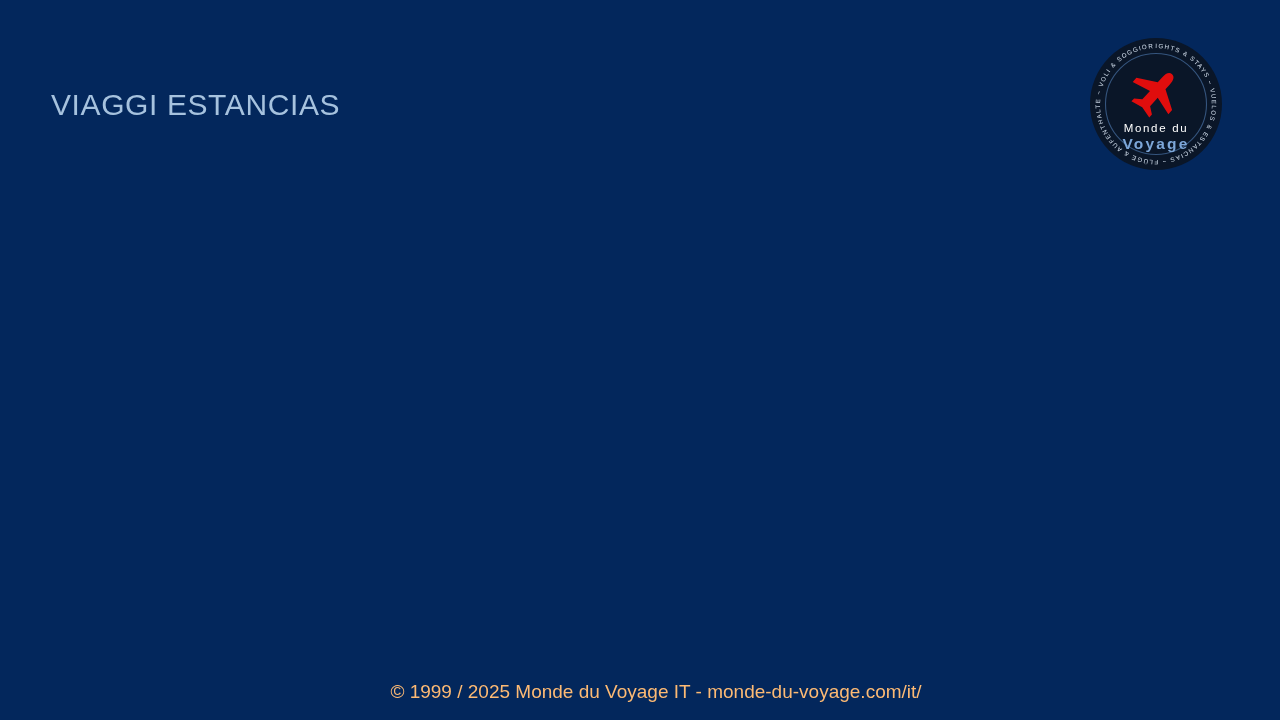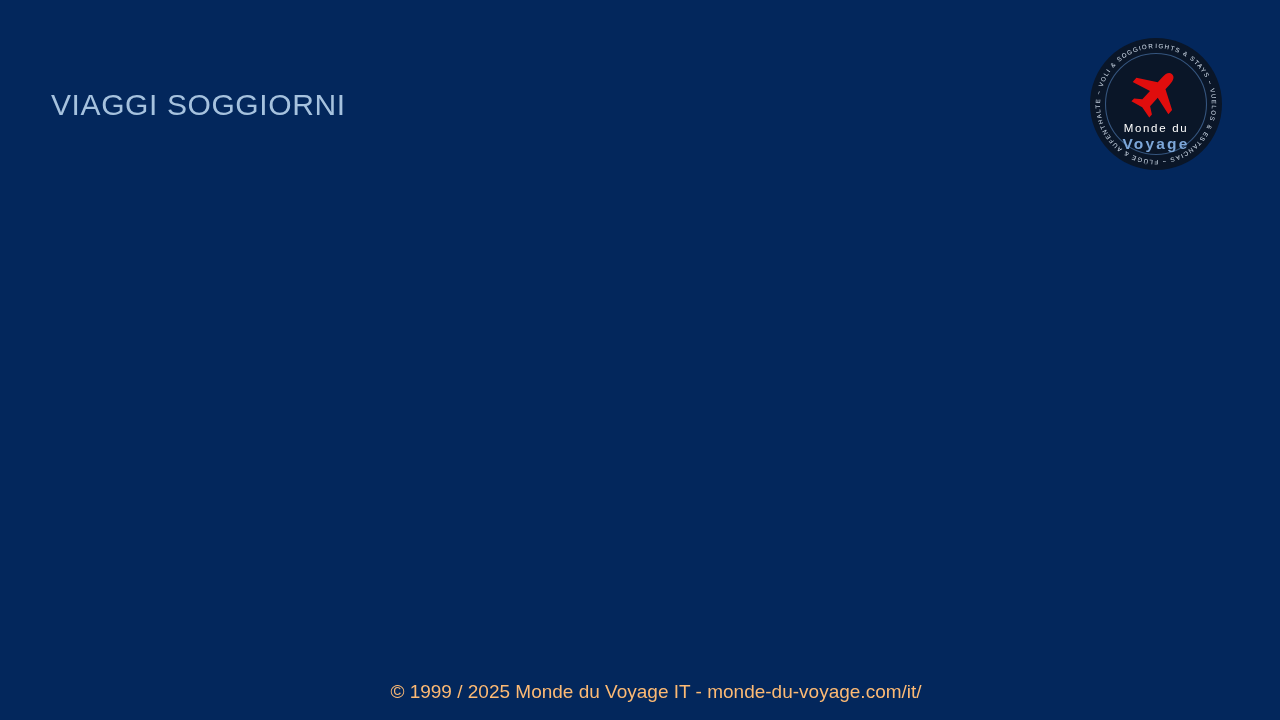--- a/index.html
+++ b/index.html
@@ -55,21 +55,21 @@
     color:#fdba74;
     font-weight:400;
     margin-top:20px;
   }
 </style>
 </head>
 <body>
 
 <div class="slide">
 
-  <div class="site-title">VIAGGI SOGGIORNI</div>
+  <div class="site-title">VIAGGI ESTANCIAS</div>
 
   <div class="logo">
     <svg viewBox="0 0 134 134" xmlns="http://www.w3.org/2000/svg">
       <defs>
         <path id="ringPath" d="M 67,67 m 0,-56 a 56,56 0 1,1 -0.1,0" fill="none"></path>
       </defs>
 
       <circle cx="67" cy="67" r="66" fill="#0a1628"></circle>
       <circle cx="67" cy="67" r="50.5" fill="none" stroke="#2c4straight" stroke-width="0"></circle>
       <circle cx="67" cy="67" r="50.5" fill="none" stroke="#35557e" stroke-width="1.1"></circle>

